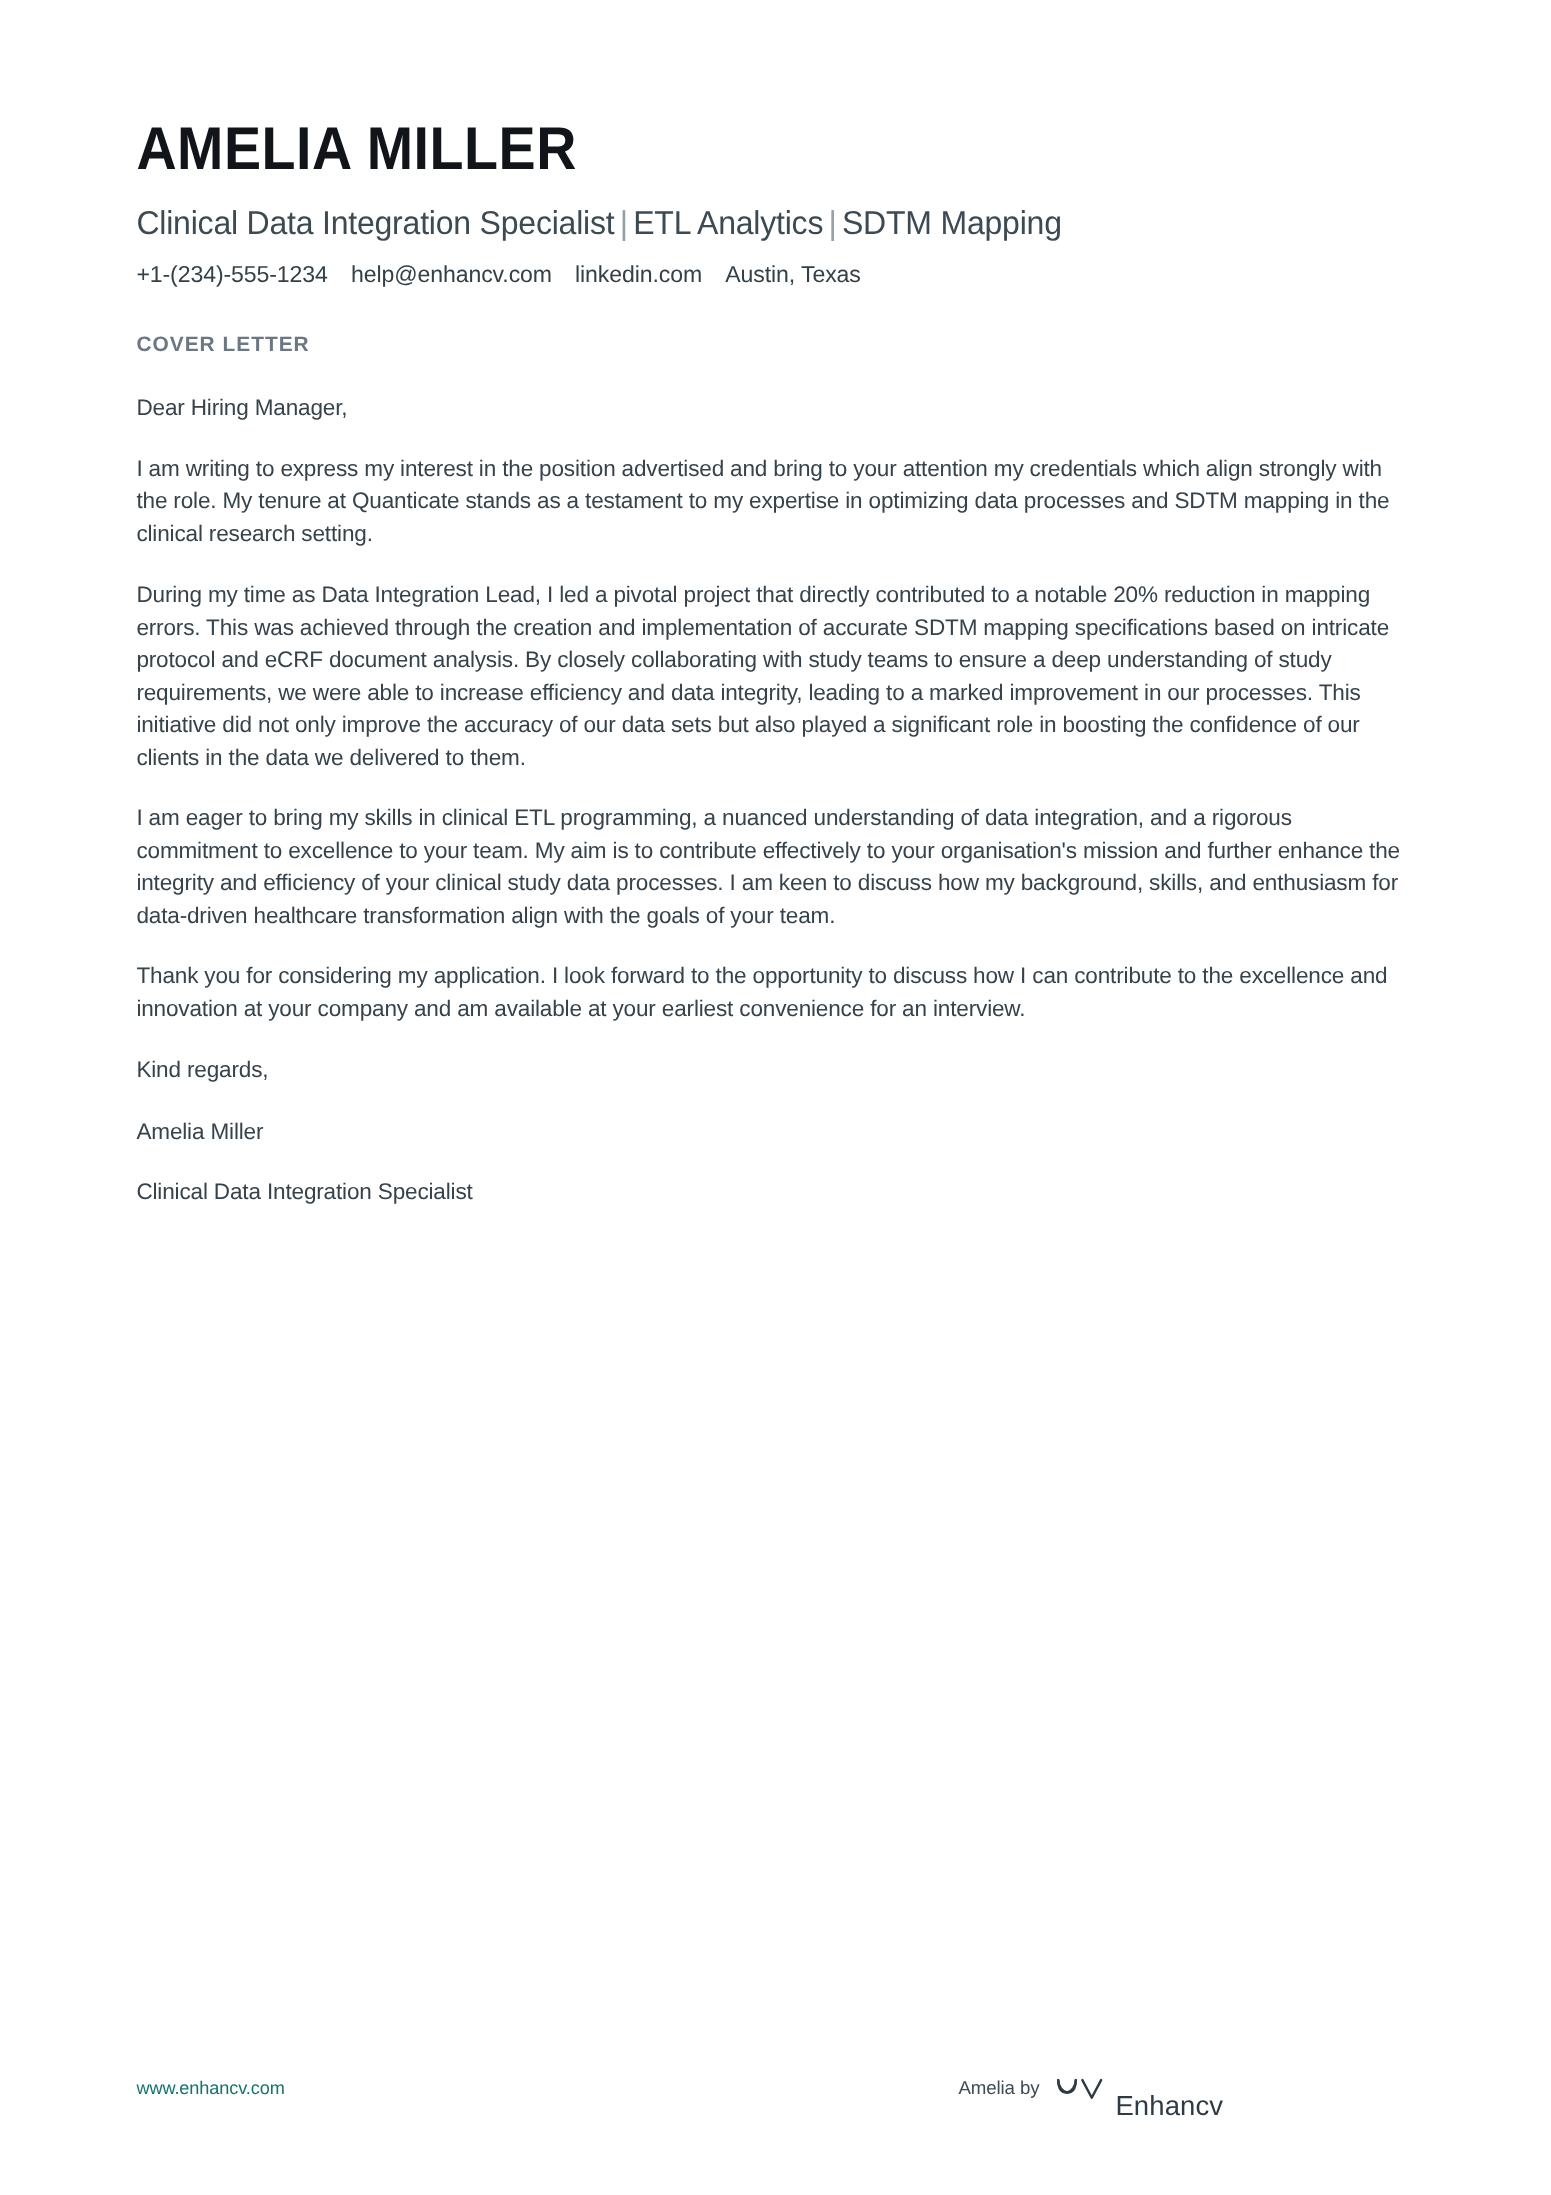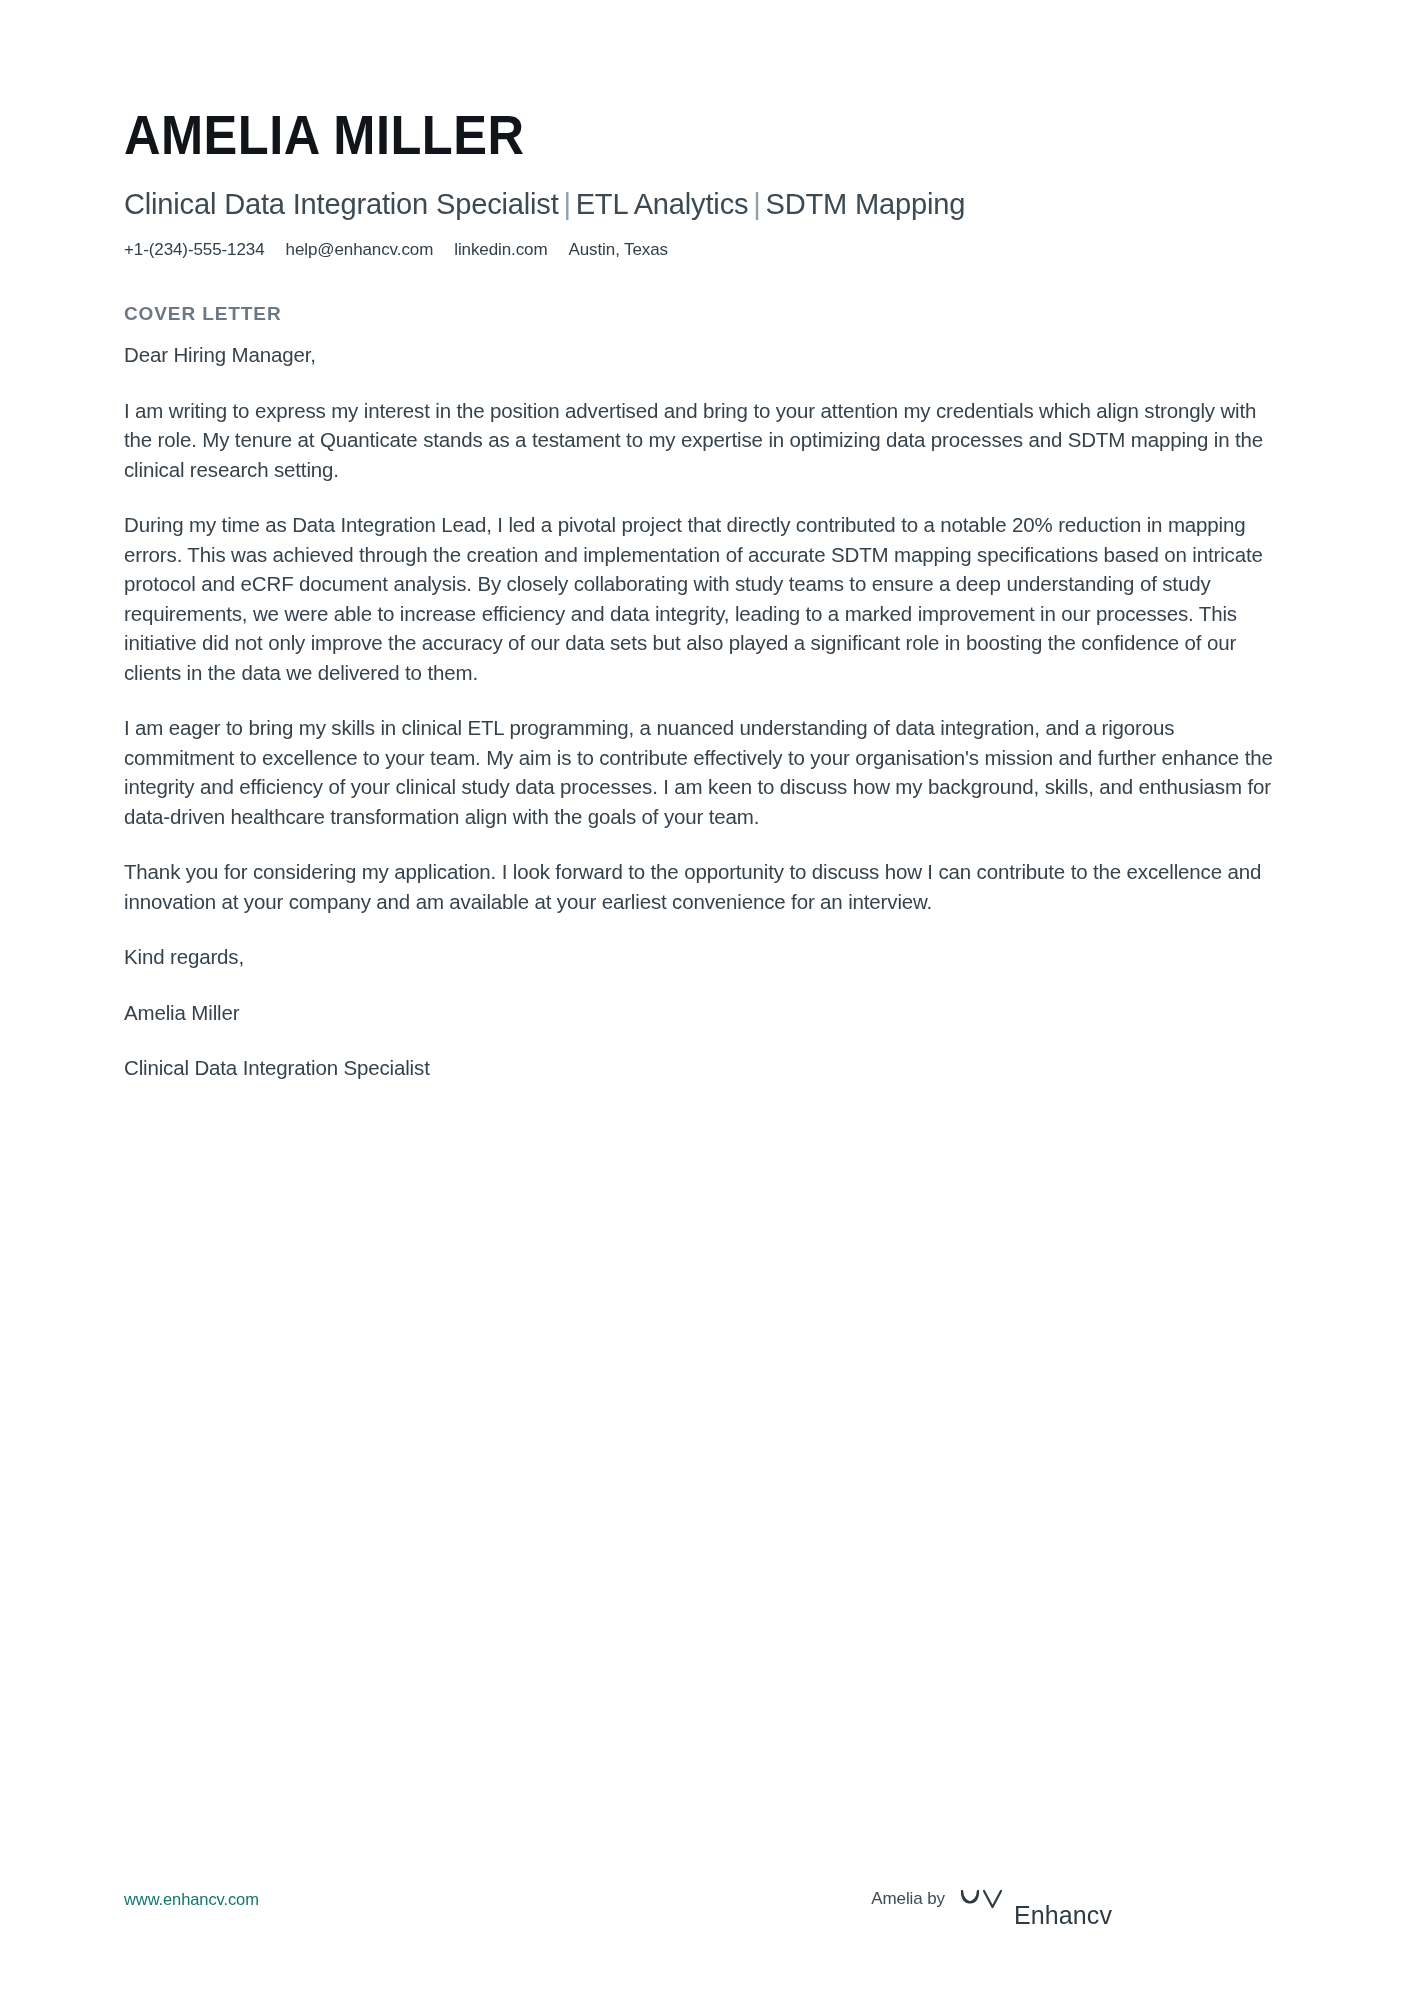--- a/index.html
+++ b/index.html
@@ -61,38 +61,38 @@
     color: #93a0aa;
     padding: 0 5px;
     font-weight: 300;
   }
 
   .contact-row {
     margin-top: 16px;
     display: flex;
     align-items: baseline;
     gap: 21px;
-    font-size: 17px;
+    font-size: 21px;
     line-height: 24px;
     color: #33404a;
     letter-spacing: -0.1px;
   }
 
   
   .section-title {
     margin-top: 40px;
     font-size: 19px;
     line-height: 24px;
     font-weight: 700;
     letter-spacing: 0.9px;
     color: #6b7884;
   }
 
   .letter {
-    margin-top: 14px;
+    margin-top: 30px;
     width: 1160px;
   }
 
   .letter p {
     font-size: 20.5px;
     line-height: 29.5px;
     color: #36434d;
     letter-spacing: -0.15px;
     margin-bottom: 26px;
   }

